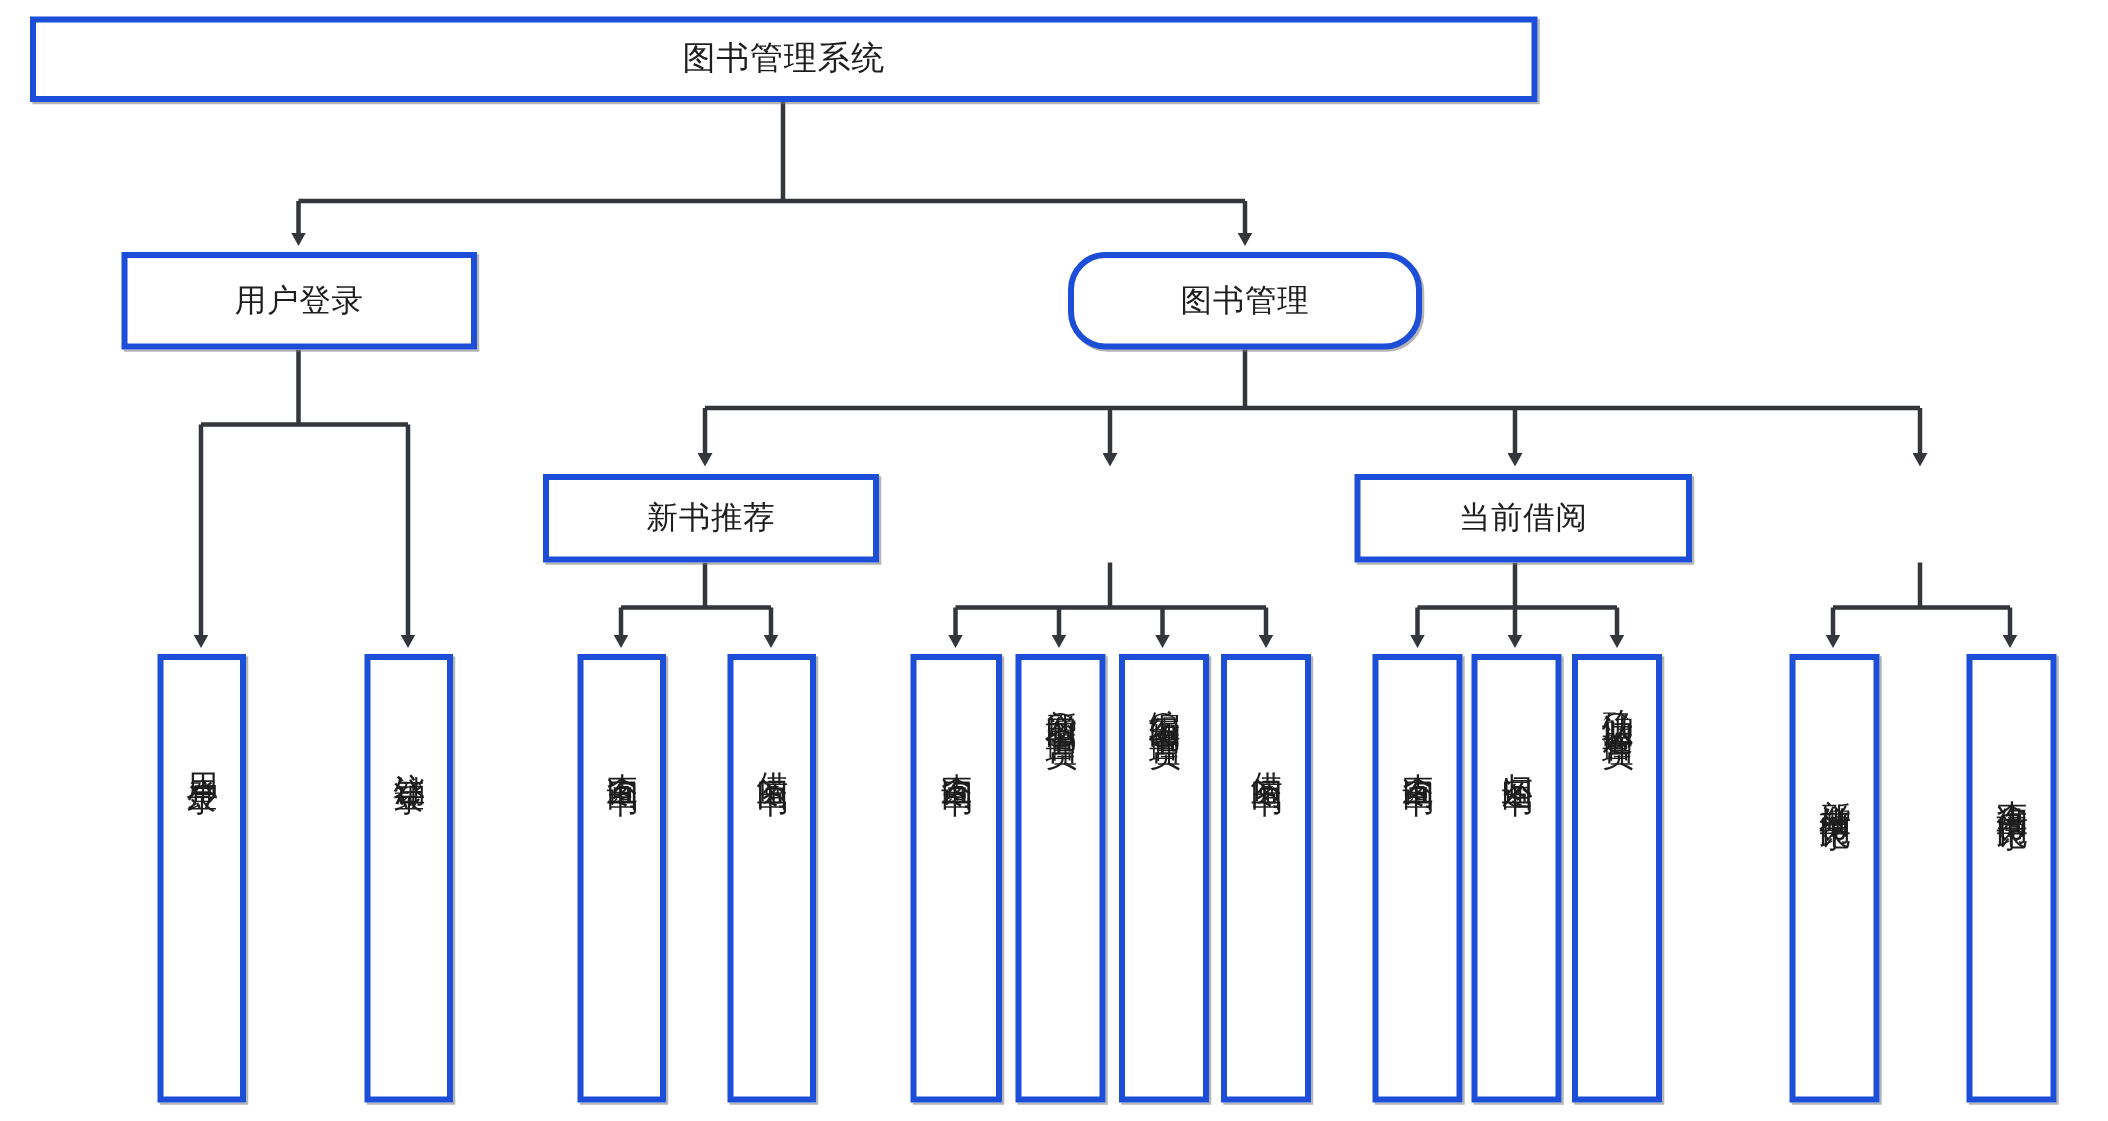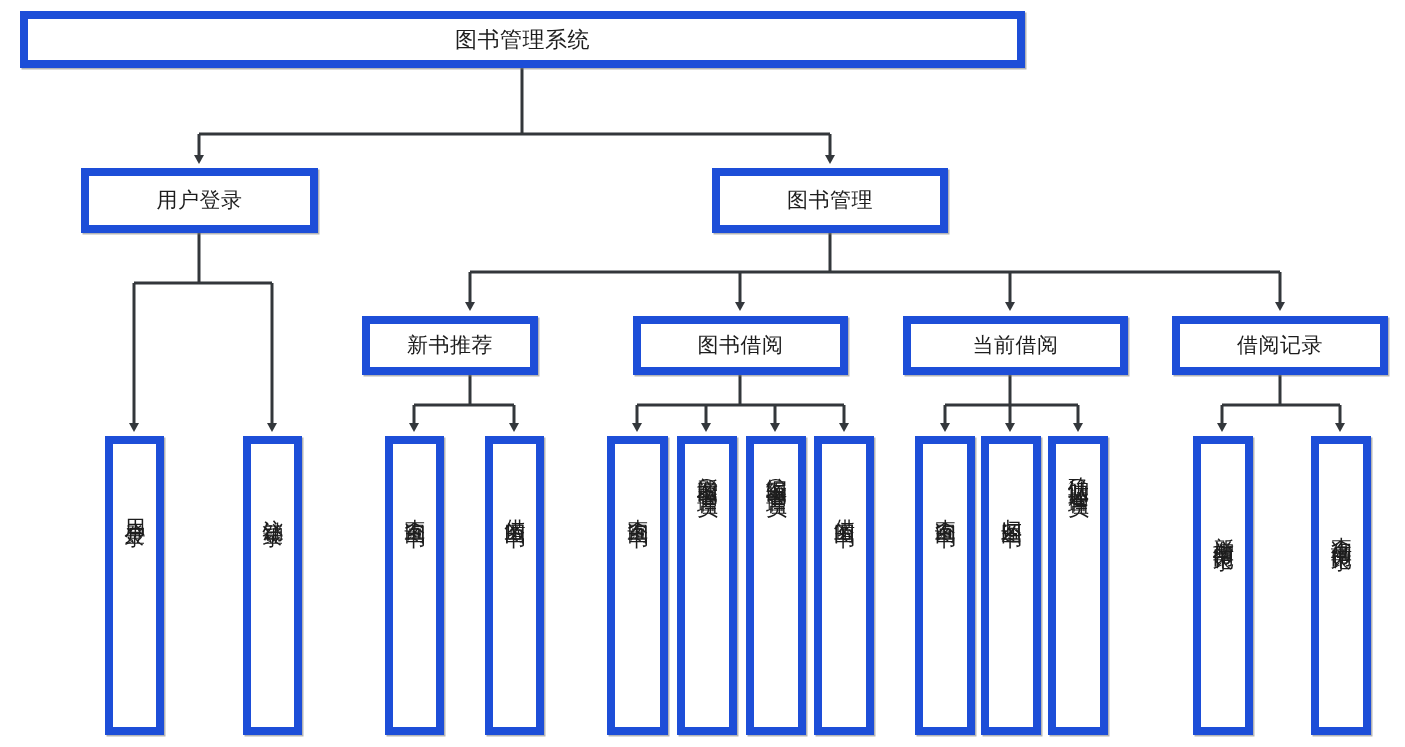--- a/index.html
+++ b/index.html
@@ -26,21 +26,21 @@
     left: 0;
     top: 0;
     width: 1405px;
     height: 747px;
     pointer-events: none;
   }
   .node {
     position: absolute;
     box-sizing: border-box;
     background: #ffffff;
-    border: 8px solid #1d4ed8;
+    border: 4px solid #1d4ed8;
     display: flex;
     align-items: center;
     justify-content: center;
     box-shadow: 1.5px 1.5px 0 rgba(120,120,120,0.55);
   }
   .node-label {
     font-family: "DejaVu Sans", "Liberation Sans", sans-serif;
     color: #1d1d1d;
     line-height: 1.18;
     letter-spacing: 0.5px;
@@ -142,36 +142,30 @@
     </g>
   </svg>
 
   <div class="node root horizontal" style="left:20px; top:11px; width:1005px; height:57px;">
     <span class="node-label">图书管理系统</span>
   </div>
 
   <div class="node horizontal" style="left:81px; top:168px; width:237px; height:65px;">
     <span class="node-label">用户登录</span>
   </div>
-  <div class="node horizontal" style="left:712px; top:168px; width:236px; height:65px;">
+  <div class="node horizontal" style="left:712px; top:168px; width:236px; height:65px;border-radius:25px;">
     <span class="node-label">图书管理</span>
   </div>
 
-  <div class="node horizontal" style="left:362px; top:316px; width:176px; height:59px;">
+  <div class="node horizontal" style="left:362px; top:316px; width:224px; height:59px;">
     <span class="node-label">新书推荐</span>
-  </div>
-  <div class="node horizontal" style="left:633px; top:316px; width:215px; height:59px;">
-    <span class="node-label">图书借阅</span>
   </div>
   <div class="node horizontal" style="left:903px; top:316px; width:225px; height:59px;">
     <span class="node-label">当前借阅</span>
   </div>
-  <div class="node horizontal" style="left:1172px; top:316px; width:216px; height:59px;">
-    <span class="node-label">借阅记录</span>
-  </div>
 
   <div class="node vertical mid" style="left:105px; top:436px; width:59px; height:299px;">
     <span class="node-label">用户登录</span>
   </div>
   <div class="node vertical mid" style="left:243px; top:436px; width:59px; height:299px;">
     <span class="node-label">注销登录</span>
   </div>
 
   <div class="node vertical mid" style="left:385px; top:436px; width:59px; height:299px;">
     <span class="node-label">查询图书</span>

